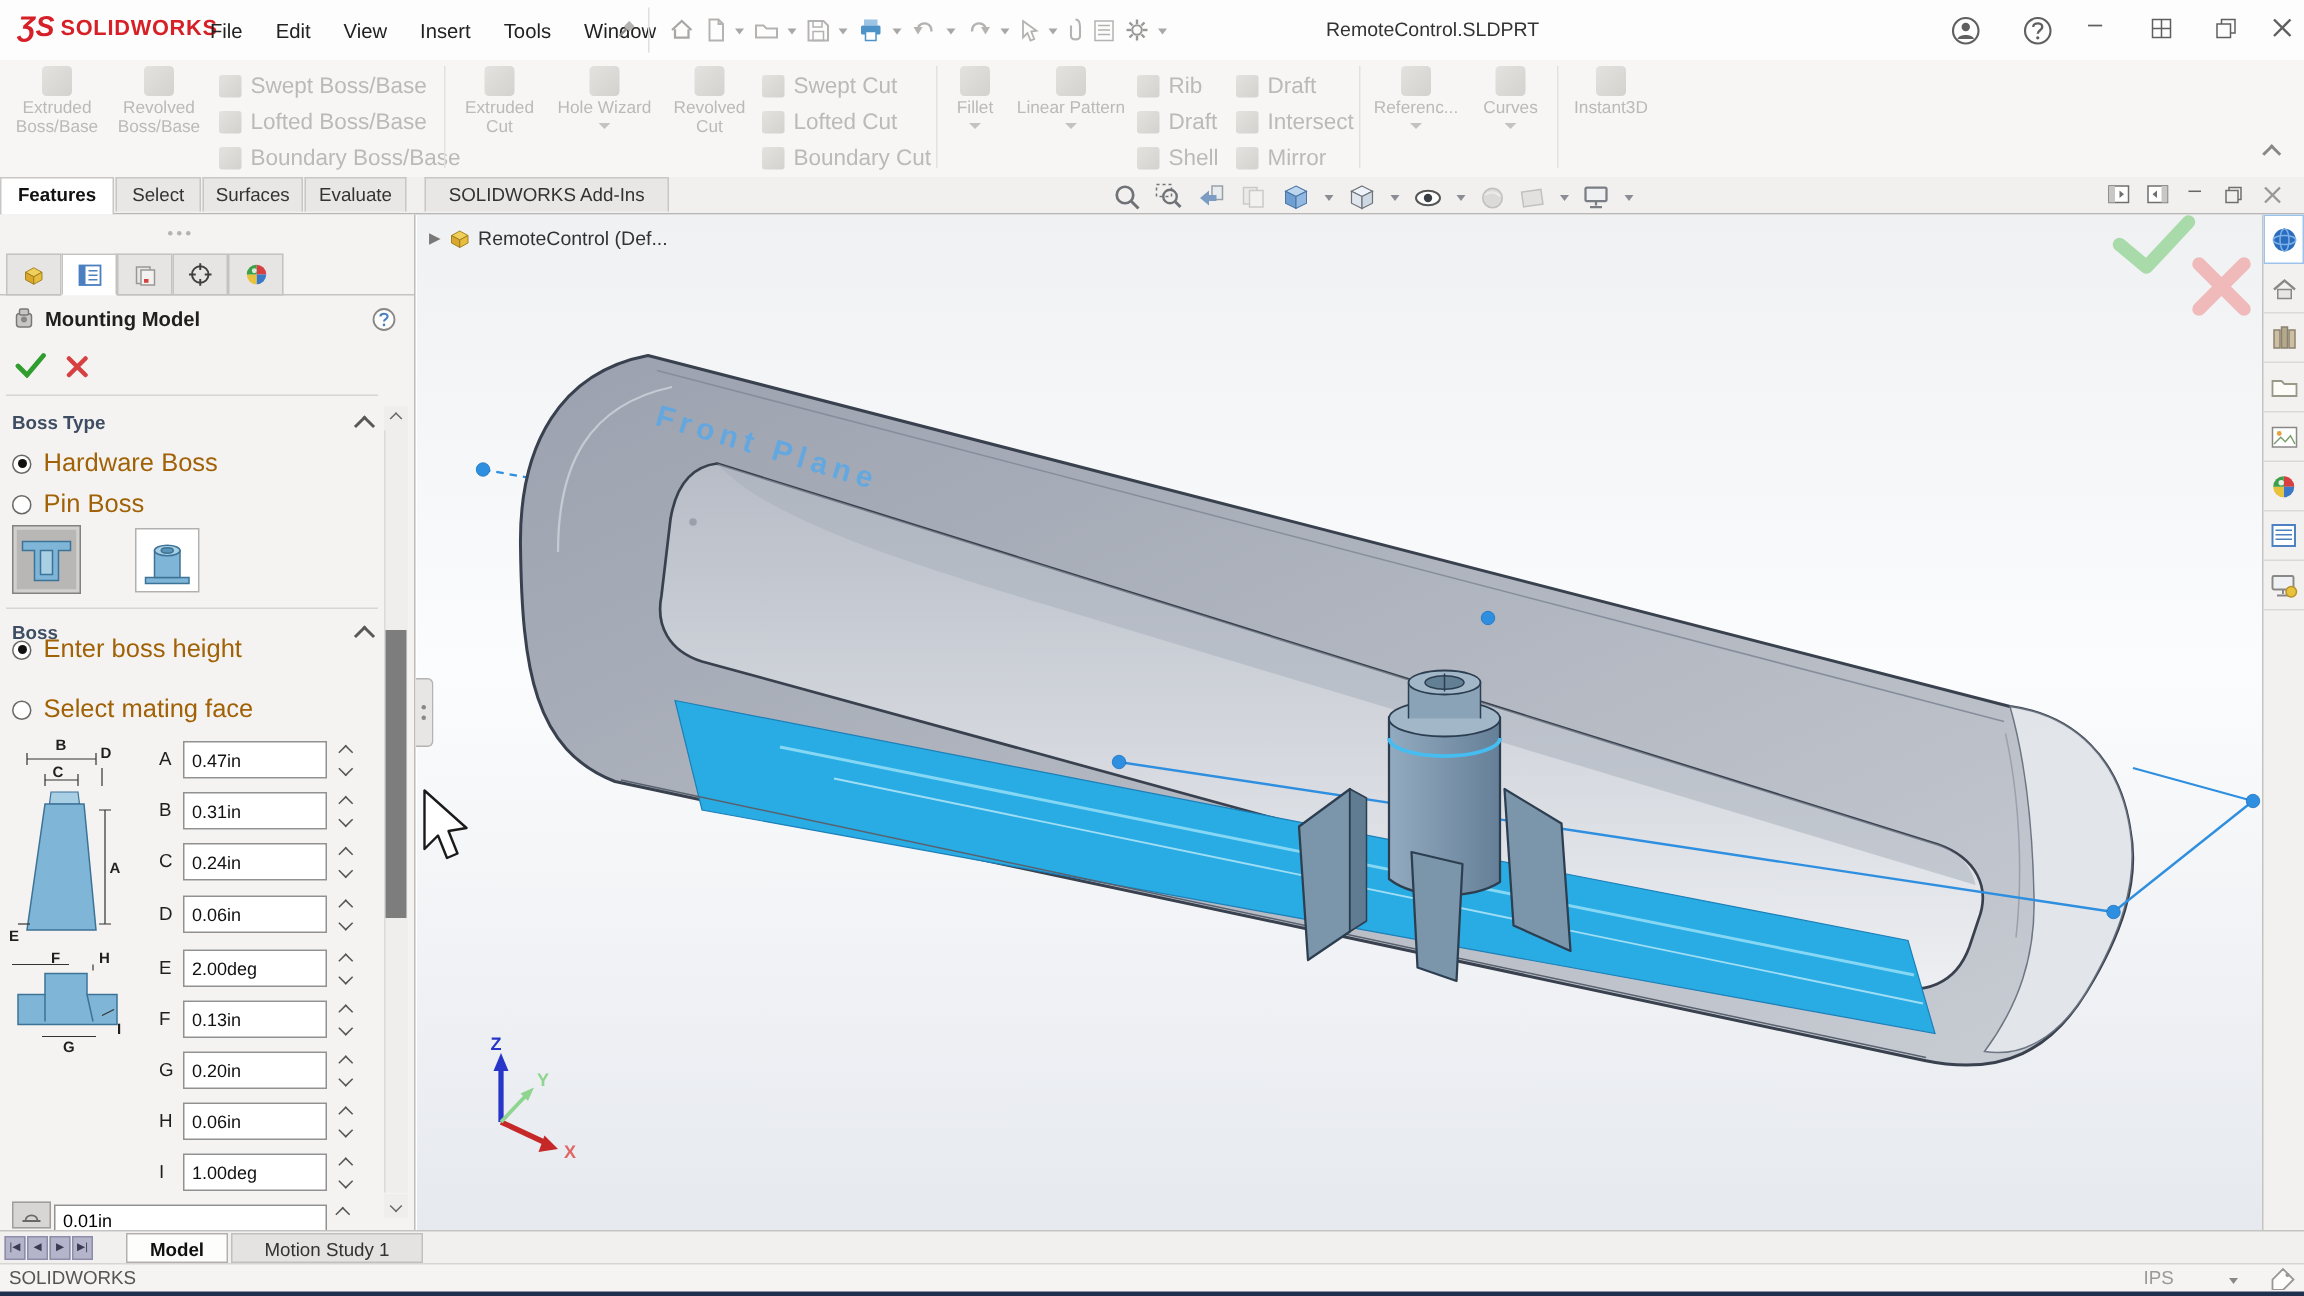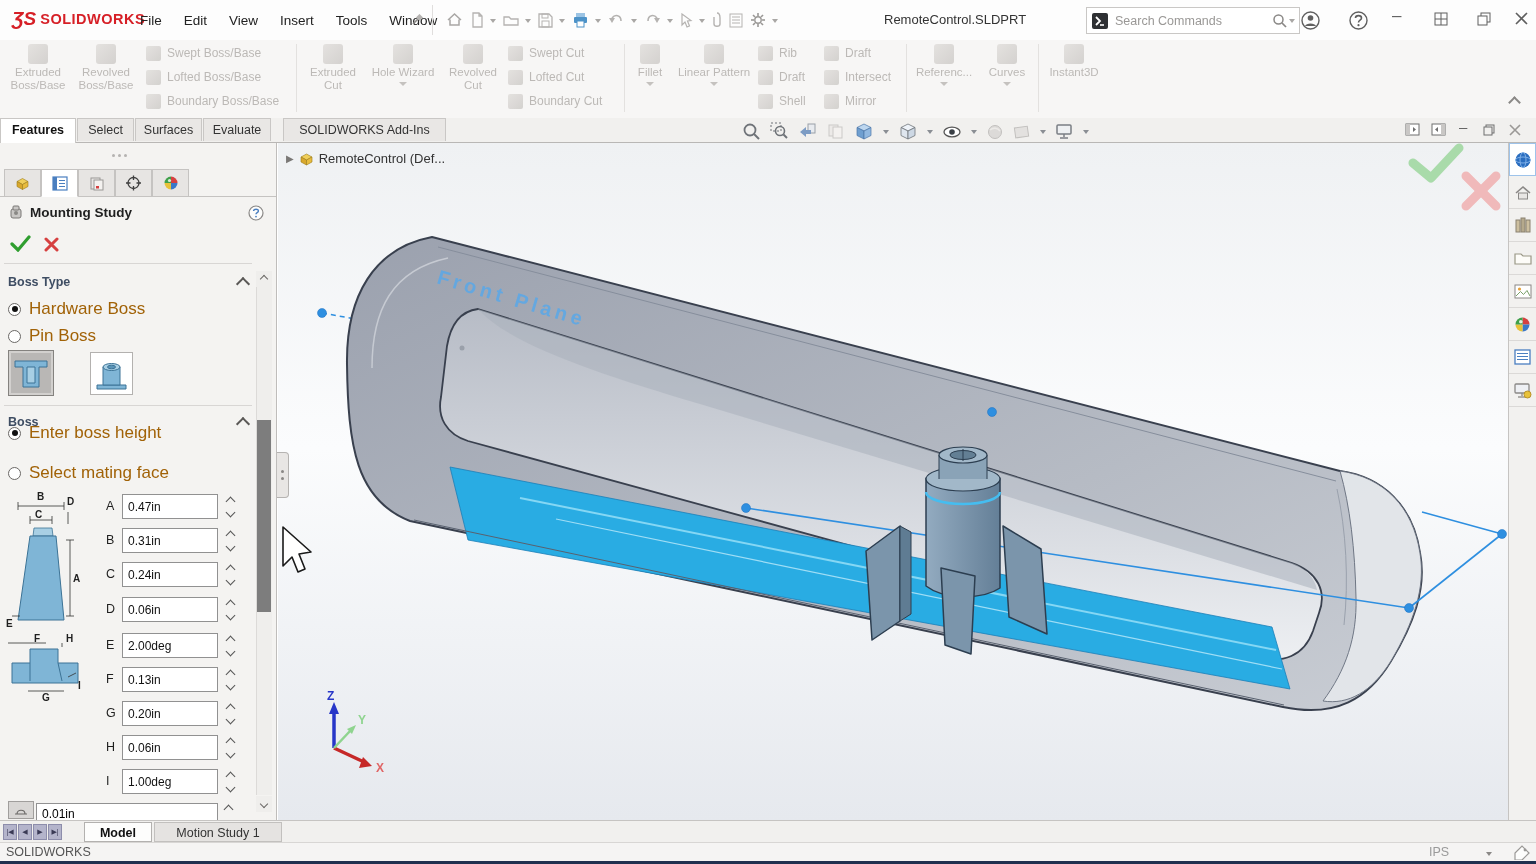--- a/index.html
+++ b/index.html
@@ -24,21 +24,21 @@
   #searchbox .ph{flex:1;font-size:12.5px;color:#9a9896;padding-left:6px}
   .wbtn{top:10px;color:#5f5f5f}
   
   #ribbon{left:0;top:40px;width:1536px;height:78px;background:#f7f6f5;border-bottom:1px solid #dedcda}
   .vsep{position:absolute;width:1px;background:#e3e1df;top:4px;height:68px}
   .rb{position:absolute;top:3px;text-align:center;color:#bcb9b6;font-size:11.5px;line-height:13px}
   .rb .ric{margin:1px auto 2px auto}
   .ric{width:20px;height:20px;border-radius:3px;background:linear-gradient(135deg,#dedbd8,#c8c5c2);opacity:.75}
   .ric16{width:15px;height:15px;border-radius:2px;background:linear-gradient(135deg,#dedbd8,#c8c5c2);opacity:.75;flex:none}
   .rcar{width:0;height:0;border:4px solid transparent;border-top:4.5px solid #c5c2bf;margin:3px auto 0 auto}
-  .rs{position:absolute;height:22px;display:flex;gap:6px;color:#bcb9b6;font-size:12px;white-space:nowrap}
+  .rs{position:absolute;height:22px;display:flex;gap:6px;color:#bcb9b6;font-size:15px;align-items:center;white-space:nowrap}
   #ribcollapse{left:1510px;top:58px}
   .chu,.chd{display:inline-block;width:7px;height:7px;border-left:2px solid #8a8886;border-top:2px solid #8a8886}
   .chu{transform:rotate(45deg)}.chd{transform:rotate(225deg)}
   
   #rtabs{left:0;top:118px;width:1536px;height:25px;background:#f1f0ee;border-bottom:1px solid #b9b7b5;box-sizing:border-box}
   .rtab{position:absolute;top:0;height:23px;line-height:23px;text-align:center;font-size:12.5px;color:#333;
         background:#e9e7e5;border:1px solid #c9c7c5;border-bottom:none;box-sizing:border-box}
   .rtab.active{background:#fff;font-weight:bold;color:#111;height:25px;z-index:2}
   
   #pm{left:0;top:143px;width:277px;height:677px;background:#f4f3f1;border-right:1px solid #bfbdbb;box-sizing:border-box;overflow:hidden}
@@ -205,33 +205,20 @@
             <line x1="13" y1="3" x2="11" y2="5"></line>
             <line x1="5" y1="11" x2="3" y2="13"></line>
           </g>
         </svg>
       </span>
       <span class="qcar"></span>
   </div>
 
   <span id="doctitle" class="abs">RemoteControl.SLDPRT</span>
 
-  <div id="searchbox" class="abs">
-    <svg width="18" height="18" style="margin-left:4px">
-        <rect x="1" y="1" width="16" height="16" rx="2" fill="#2e3033"></rect>
-        <path d="M5 5 L9 9 L5 13" stroke="#fff" stroke-width="1.8" fill="none"></path>
-        <line x1="9" y1="13" x2="13" y2="13" stroke="#fff" stroke-width="1.6"></line>
-      </svg>
-    <span class="ph">Search Commands</span>
-    <svg width="16" height="16">
-        <circle cx="6.5" cy="6.5" r="4.5" stroke="#8a8886" stroke-width="1.5" fill="none"></circle>
-        <line x1="10" y1="10" x2="14" y2="14" stroke="#8a8886" stroke-width="1.7"></line>
-      </svg>
-    <span class="qcar" style="margin-right:4px"></span>
-  </div>
 
   <span class="wbtn abs" style="left:1300px">
       <svg width="21" height="21">
         <circle cx="10.5" cy="10.5" r="8.5" stroke="#5f5f5f" stroke-width="1.4" fill="none"></circle>
         <circle cx="10.5" cy="8" r="2.8" fill="#5f5f5f"></circle>
         <path d="M5 16 C6 12.5 15 12.5 16 16" fill="#5f5f5f"></path>
       </svg>
     </span>
   <span class="wbtn abs" style="left:1348px">
       <svg width="21" height="21">
@@ -631,21 +618,21 @@
   </div>
   <div id="pmtabline" class="abs"></div>
 
   <span class="abs" style="left:7px;top:61px">
     <svg width="18" height="16">
         <rect x="4" y="5" width="10" height="9" rx="2" fill="#c9c7c5" stroke="#7a7876"></rect>
         <rect x="6" y="2" width="6" height="4" rx="1" fill="#c9c7c5" stroke="#7a7876"></rect>
         <circle cx="9" cy="9" r="2" fill="#8a8886"></circle>
       </svg>
   </span>
-  <span id="pmtitle" class="abs">Mounting Study</span>
+  <span id="pmtitle" class="abs">Mounting Model</span>
   <span class="abs" style="left:248px;top:62px">
     <svg width="16" height="16">
         <circle cx="8" cy="8" r="7" stroke="#8a8886" stroke-width="1.2" fill="#fdfdfc"></circle>
         <path d="M5.6 6 C5.6 3.6 10.4 3.6 10.4 6 C10.4 7.8 8 7.6 8 9.3" stroke="#4a7fc0" stroke-width="1.4" fill="none"></path>
         <circle cx="8" cy="11.6" r="0.9" fill="#4a7fc0"></circle>
       </svg>
   </span>
 
   <span class="abs" style="left:10px;top:92px">
     <svg width="21" height="17">

